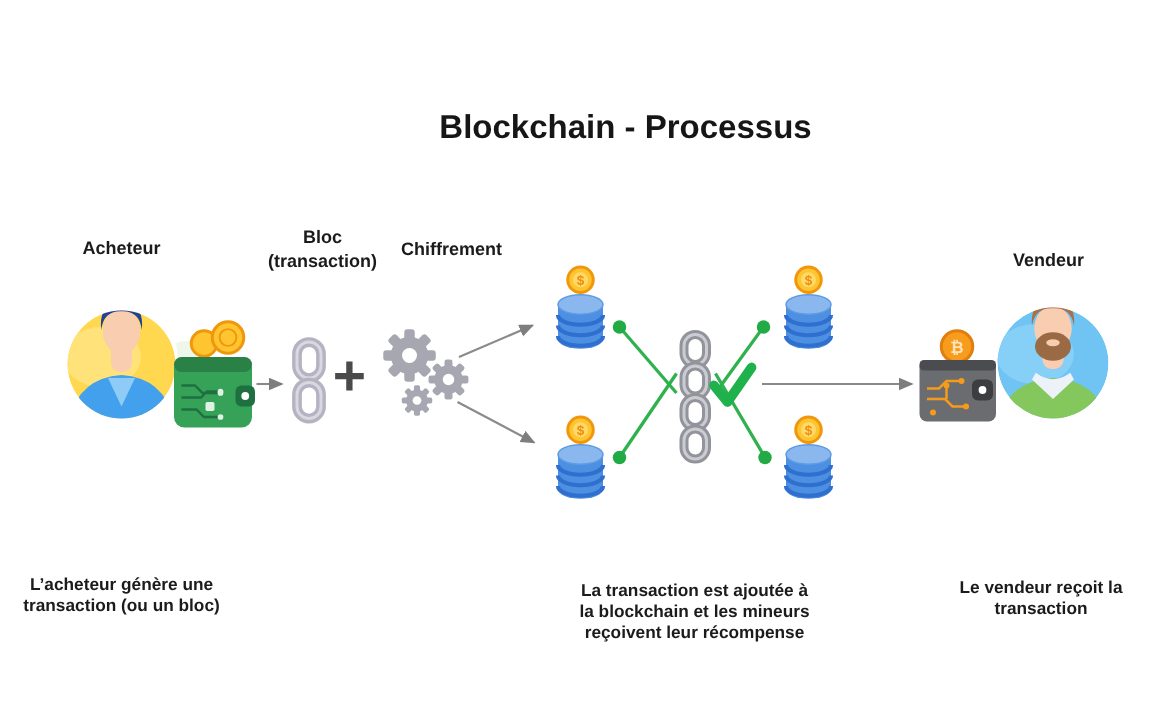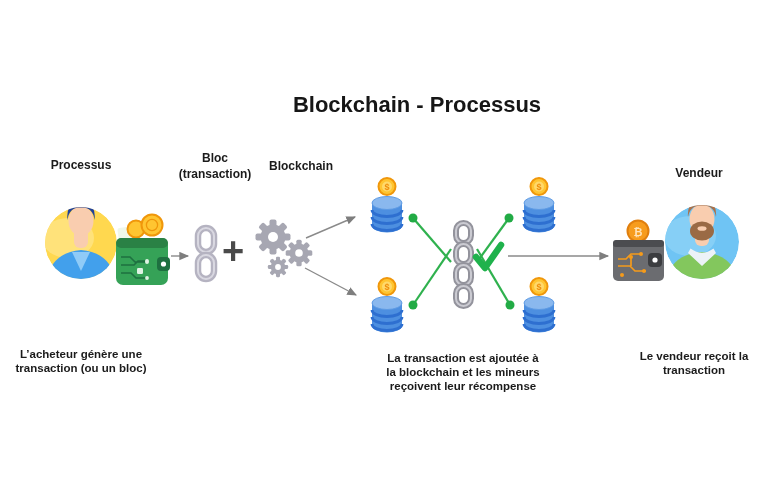--- a/index.html
+++ b/index.html
@@ -1,24 +1,24 @@
 <!DOCTYPE html>
 <html><head>
 <meta charset="utf-8">
 <style>
   html,body{margin:0;padding:0;background:#fff;}
   body{width:768px;height:480px;overflow:hidden;font-family:"Liberation Sans",sans-serif;}
   .canvas{position:relative;width:768px;height:480px;background:#ffffff;}
   .svg-layer{position:absolute;left:0;top:0;width:768px;height:480px;}
   .title{position:absolute;left:417px;top:72px;transform:translateX(-50%);
-         font-size:22px;line-height:26px;font-weight:bold;color:#161616;white-space:nowrap;margin-top:20px;}
+         font-size:22px;line-height:26px;font-weight:bold;color:#161616;white-space:nowrap;}
   .label{position:absolute;transform:translateX(-50%);font-size:12px;line-height:16px;
          font-weight:bold;color:#1b1b1b;text-align:center;white-space:nowrap;}
   .caption{position:absolute;transform:translateX(-50%);font-size:11.5px;line-height:14px;
-         font-weight:bold;color:#1b1b1b;text-align:center;white-space:nowrap;}
+         font-weight:bold;color:#1b1b1b;text-align:center;white-space:nowrap;margin-top:36px;}
   .plus{position:absolute;left:233px;top:234px;transform:translateX(-50%);
         font-size:38px;line-height:34px;font-weight:bold;color:#4a4a4a;}
 </style>
 </head>
 <body>
 
 <div class="canvas">
 
   <div class="title">Blockchain - Processus</div>
 
@@ -173,23 +173,23 @@
       <path d="M666 280 Q672 254 702 252 Q732 254 738 280 L738 284 H666 Z" fill="#83C75D"></path>
       <path d="M688 253 L702 266 L716 253 L713.5 248.5 Q702 257 690.5 248.5 Z" fill="#ECF2F7"></path>
       <rect x="695" y="224" width="14" height="22" rx="6" fill="#F9CDAF"></rect>
       <ellipse cx="702" cy="219" rx="12.5" ry="15" fill="#F9CDAF"></ellipse>
       <ellipse cx="702" cy="231" rx="12" ry="9.5" fill="#9A6A45"></ellipse>
       <ellipse cx="702" cy="228.5" rx="4.5" ry="2.3" fill="#F9CDAF"></ellipse>
       <path d="M688 217 Q686.5 200 702 200 Q717.5 200 716 217 Q714 205 702 205.5 Q690 205 688 217 Z" fill="#A9714B"></path>
     </g>
   </svg>
 
-  <div class="label" style="left:81px;top:157px">Processus</div>
+  <div class="label" style="left:81px;top:157px">Acheteur</div>
   <div class="label" style="left:215px;top:150px">Bloc<br>(transaction)</div>
-  <div class="label" style="left:301px;top:158px">Blockchain</div>
+  <div class="label" style="left:301px;top:158px">Chiffrement</div>
   <div class="label" style="left:699px;top:165px">Vendeur</div>
 
   <div class="plus">+</div>
 
   <div class="caption" style="left:81px;top:347px">L’acheteur génère une<br>transaction (ou un bloc)</div>
   <div class="caption" style="left:694px;top:349px">Le vendeur reçoit la<br>transaction</div>
   <div class="caption" style="left:463px;top:351px">La transaction est ajoutée à<br>la blockchain et les mineurs<br>reçoivent leur récompense</div>
 
 </div>
 

